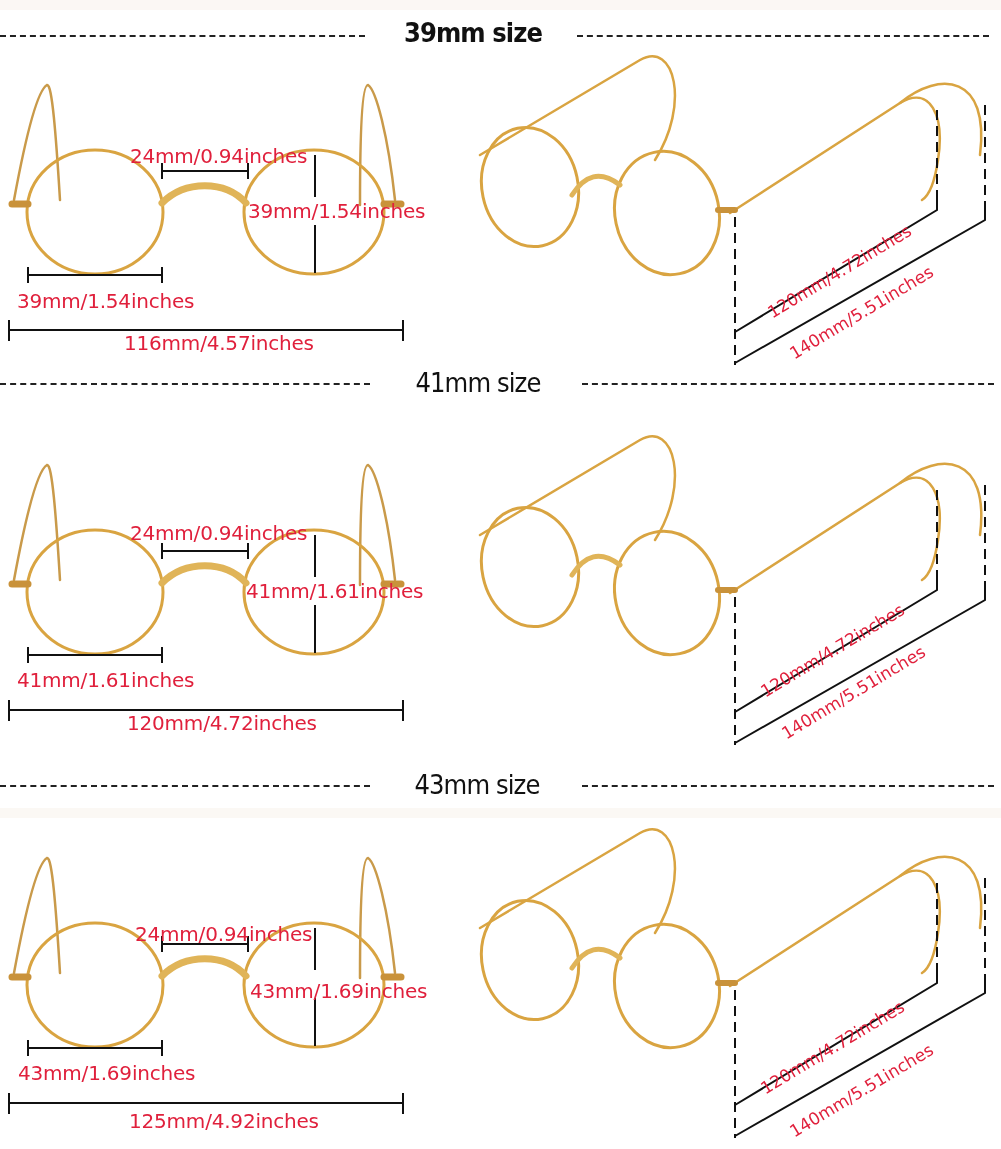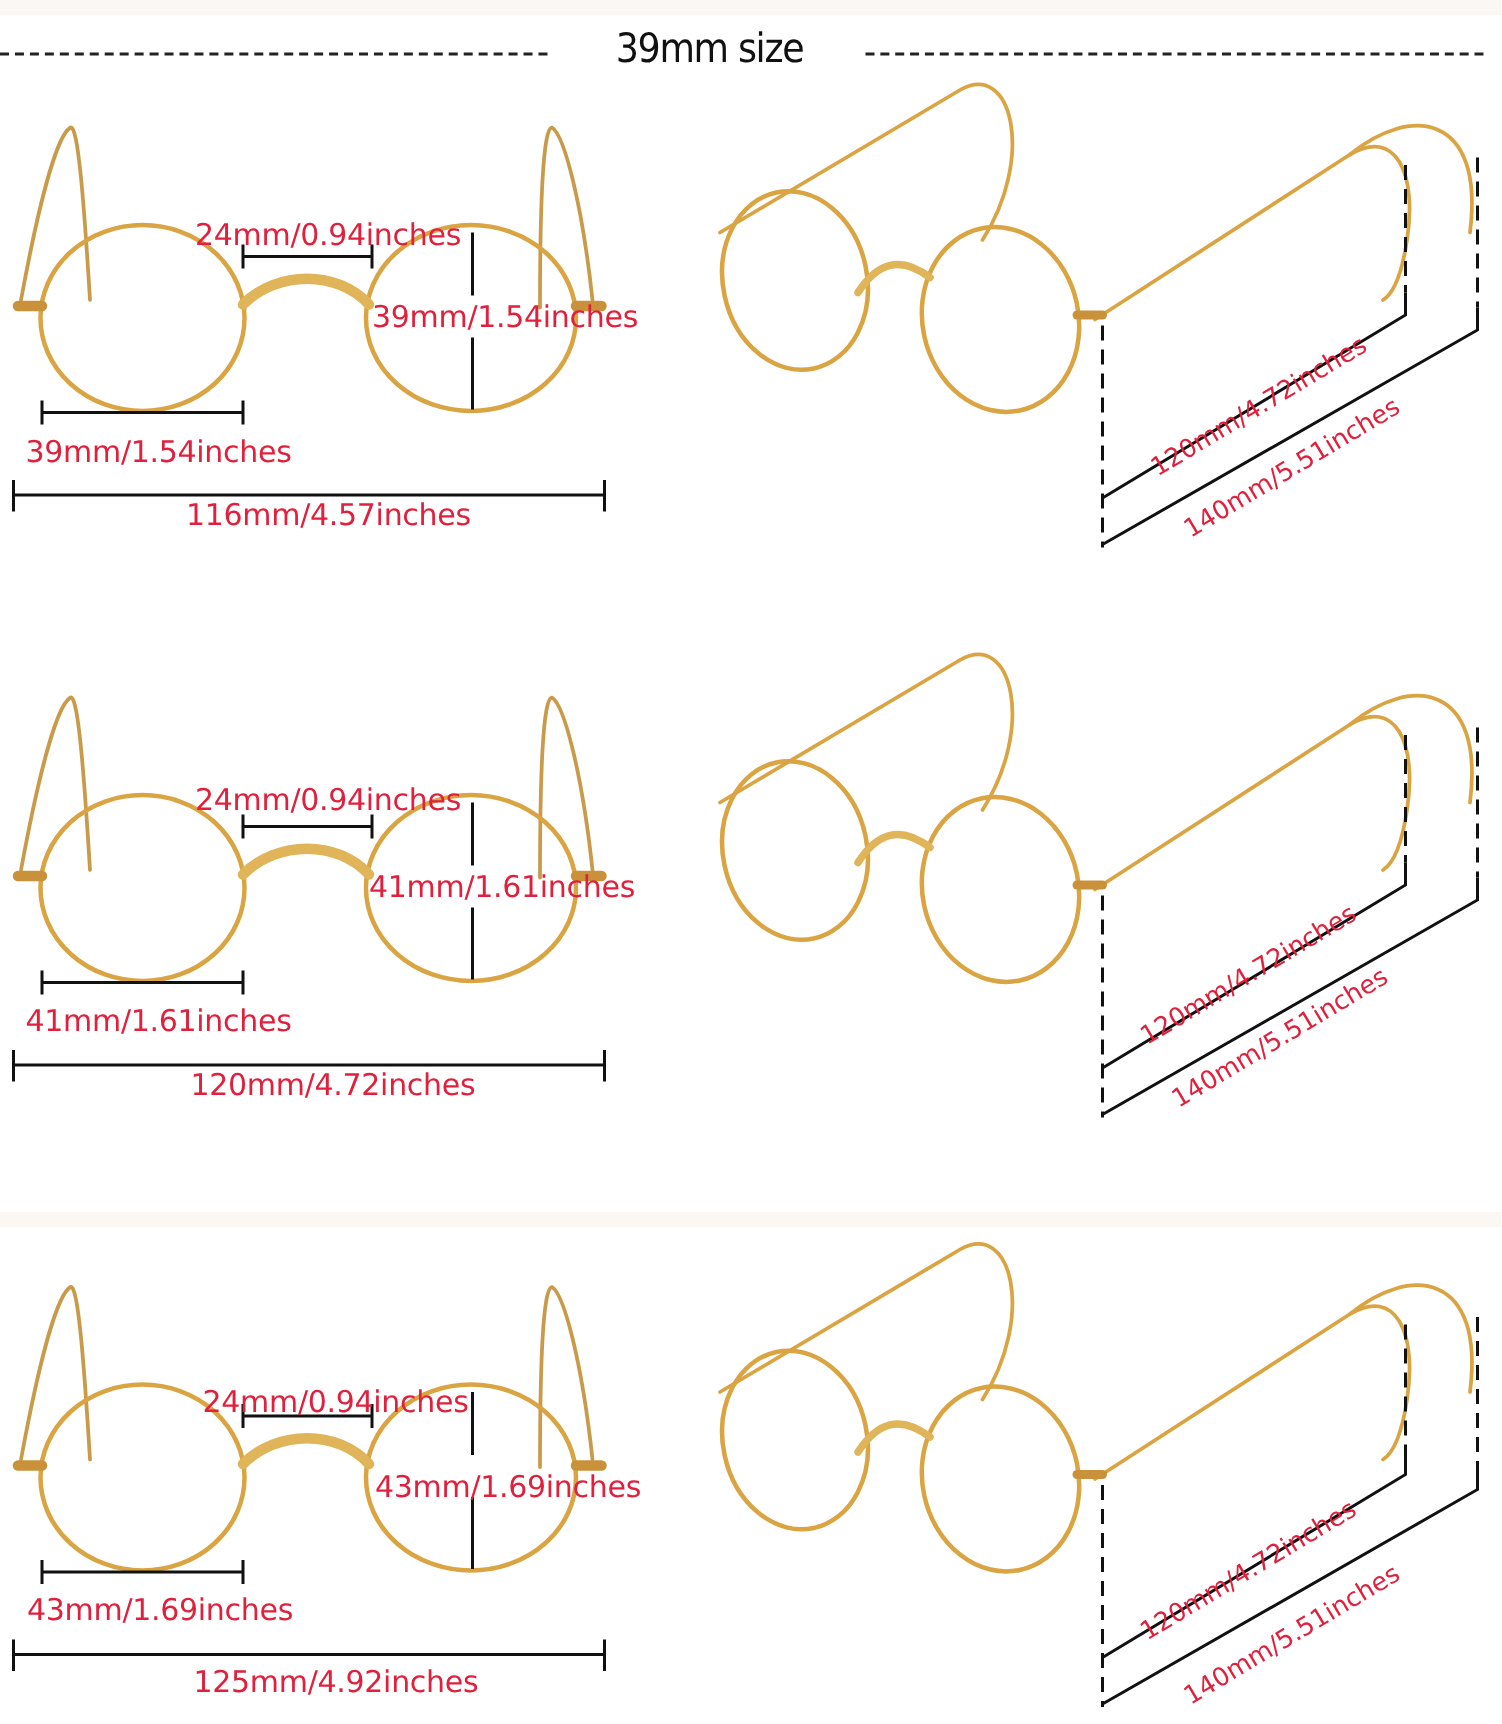--- a/index.html
+++ b/index.html
@@ -30,21 +30,21 @@
       transform-origin: 0 0; transform: rotate(-31deg);
     }
     .shadow-band { position: absolute; left: 0; width: 1001px; height: 10px; background: #fbf8f4; }
   </style>
 </head>
 <body>
 
 <div class="top-band"></div>
 
 <div class="section" style="top:0;height:375px;">
-  <div class="sec-header" style="top:15px;">
+  <div class="sec-header" style="top:15px;font-weight:bold;">
     <div class="dash-line dash-left"></div>
     <div class="sec-title">39mm size</div>
     <div class="dash-line dash-right"></div>
   </div>
 
   <svg class="front-svg" style="left:0;top:75px;" width="420" height="290" viewBox="0 0 420 290">
     <g fill="none" stroke="#d9a441" stroke-linecap="round">
       <path d="M14 125 C 26 60, 38 15, 47 10 C 52 8, 56 60, 60 125" stroke-width="2.5" stroke="#c99a4a"></path>
       <path d="M395 125 C 388 60, 376 15, 368 10 C 362 10, 360 60, 360 130" stroke-width="2.5" stroke="#c99a4a"></path>
       <ellipse cx="95" cy="137" rx="68" ry="62" stroke-width="3"></ellipse>
@@ -81,20 +81,25 @@
       <path d="M525 60 V 160" stroke-dasharray="10 6"></path>
       <path d="M275 287 L 477 165 V 150"></path>
       <path d="M275 318 L 525 175 V 160"></path>
     </g>
   </svg>
   <div class="lbl-rot" style="left:764px;top:305px;">120mm/4.72inches</div>
   <div class="lbl-rot" style="left:786px;top:346px;">140mm/5.51inches</div>
 </div>
 
 <div class="section" style="top:375px;height:395px;">
+  <div class="sec-header" style="top:-10px;">
+    <div class="dash-line dash-left" style="top:18px;width:370px;"></div>
+    <div class="sec-title" style="left:375px;">41mm size</div>
+    <div class="dash-line dash-right" style="top:18px;left:582px;"></div>
+  </div>
 
   <svg class="front-svg" style="left:0;top:80px;" width="420" height="290" viewBox="0 0 420 290">
     <g fill="none" stroke="#d9a441" stroke-linecap="round">
       <path d="M14 125 C 26 60, 38 15, 47 10 C 52 8, 56 60, 60 125" stroke-width="2.5" stroke="#c99a4a"></path>
       <path d="M395 125 C 388 60, 376 15, 368 10 C 362 10, 360 60, 360 130" stroke-width="2.5" stroke="#c99a4a"></path>
       <ellipse cx="95" cy="137" rx="68" ry="62" stroke-width="3"></ellipse>
       <ellipse cx="314" cy="137" rx="70" ry="62" stroke-width="3"></ellipse>
       <path d="M162 128 C 185 105, 225 105, 246 128" stroke-width="7" stroke="#e0b458"></path>
       <path d="M12 129 L 28 129" stroke-width="7" stroke="#c9923a"></path>
       <path d="M384 129 L 401 129" stroke-width="7" stroke="#c9923a"></path>
@@ -127,20 +132,25 @@
       <path d="M525 60 V 160" stroke-dasharray="10 6"></path>
       <path d="M275 287 L 477 165 V 150"></path>
       <path d="M275 318 L 525 175 V 160"></path>
     </g>
   </svg>
   <div class="lbl-rot" style="left:757px;top:309px;">120mm/4.72inches</div>
   <div class="lbl-rot" style="left:778px;top:351px;">140mm/5.51inches</div>
 </div>
 
 <div class="section" style="top:770px;height:379px;">
+  <div class="sec-header" style="top:-3px;">
+    <div class="dash-line dash-left" style="top:18px;width:370px;"></div>
+    <div class="sec-title" style="left:374px;">43mm size</div>
+    <div class="dash-line dash-right" style="top:18px;left:582px;"></div>
+  </div>
   <div class="shadow-band" style="top:38px;"></div>
 
   <svg class="front-svg" style="left:0;top:78px;" width="420" height="290" viewBox="0 0 420 290">
     <g fill="none" stroke="#d9a441" stroke-linecap="round">
       <path d="M14 125 C 26 60, 38 15, 47 10 C 52 8, 56 60, 60 125" stroke-width="2.5" stroke="#c99a4a"></path>
       <path d="M395 125 C 388 60, 376 15, 368 10 C 362 10, 360 60, 360 130" stroke-width="2.5" stroke="#c99a4a"></path>
       <ellipse cx="95" cy="137" rx="68" ry="62" stroke-width="3"></ellipse>
       <ellipse cx="314" cy="137" rx="70" ry="62" stroke-width="3"></ellipse>
       <path d="M162 128 C 185 105, 225 105, 246 128" stroke-width="7" stroke="#e0b458"></path>
       <path d="M12 129 L 28 129" stroke-width="7" stroke="#c9923a"></path>

